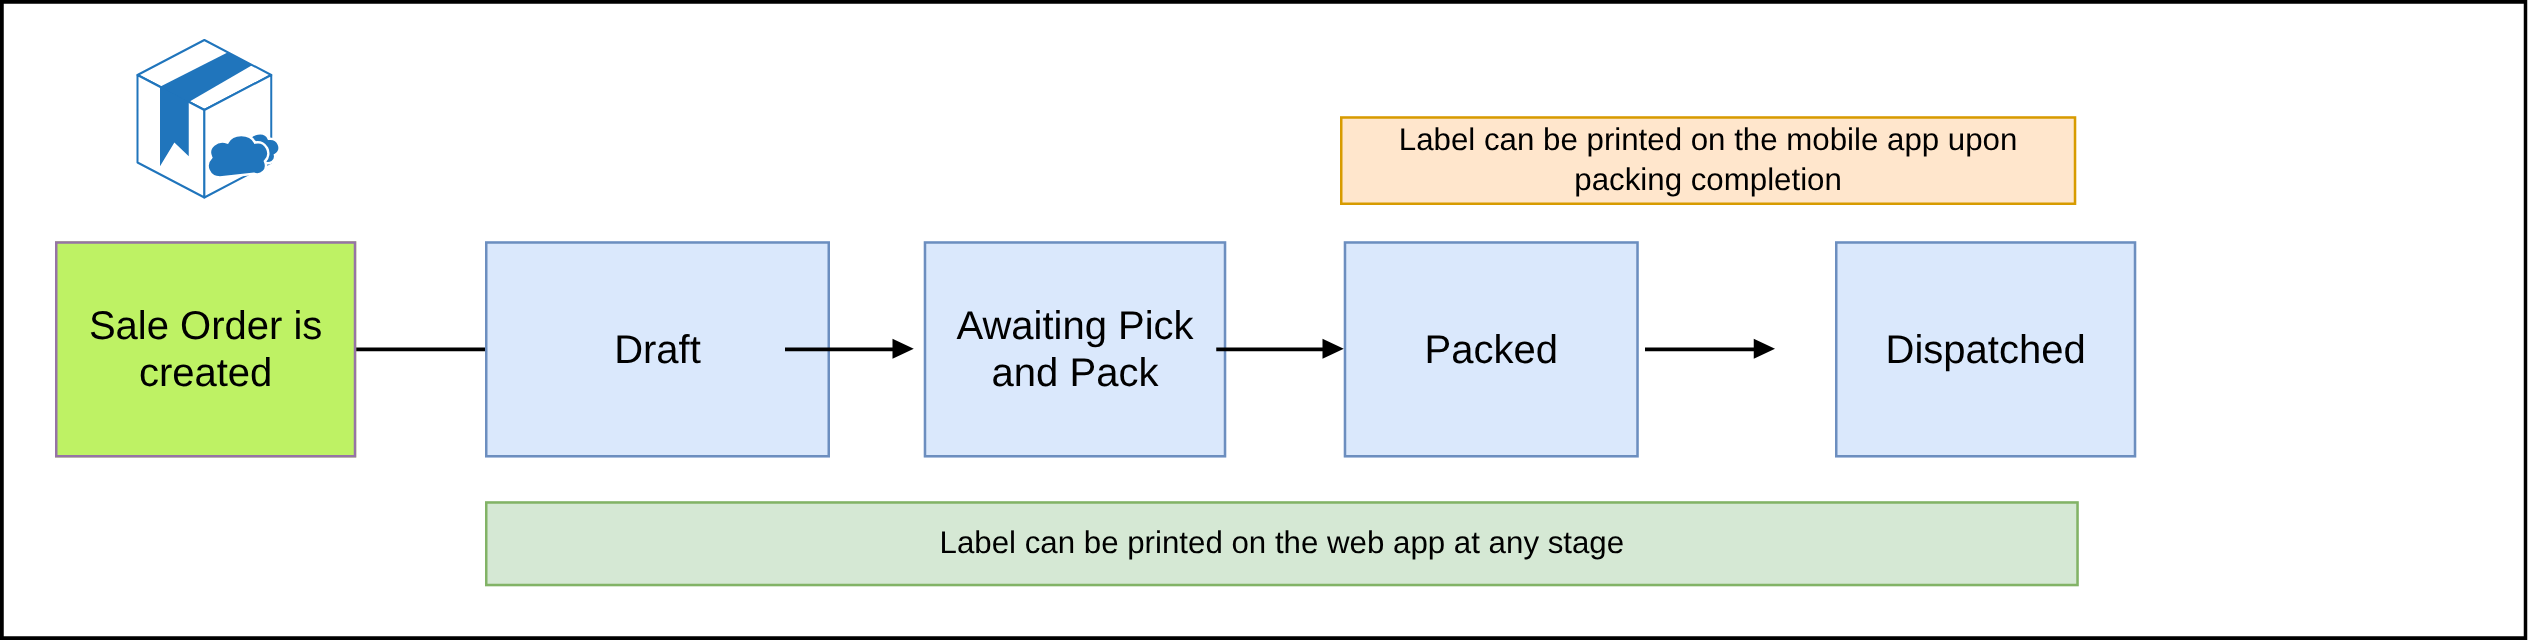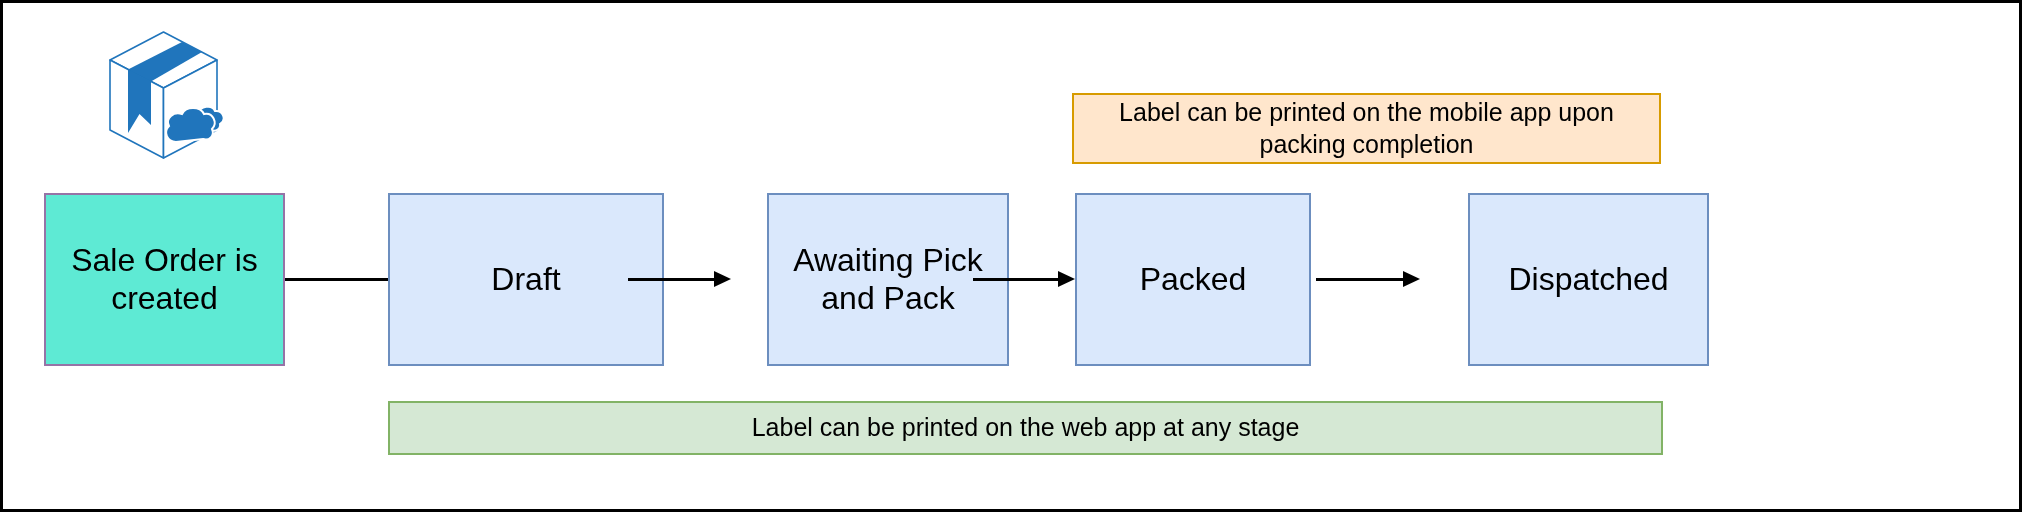--- a/index.html
+++ b/index.html
@@ -27,51 +27,51 @@
     align-items: center;
     justify-content: center;
     text-align: center;
     font-size: 32px;
     line-height: 1.18;
     color: #000000;
     padding: 8px 12px;
   }
   .node-start {
     left: 41px; top: 190px; width: 241px; height: 173px;
-    background: #5eead4;
+    background: #bef264;
     border: 2px solid #9673a6;
   }
   .node-stage {
     background: #dae8fc;
     border: 2px solid #6c8ebf;
     top: 190px; height: 173px;
   }
   .node-draft      { left: 385px;  width: 276px; }
-  .node-awaiting   { left: 764px;  width: 242px; justify-content: flex-end; }
+  .node-awaiting   { left: 736px;  width: 242px; justify-content: flex-end; }
   .node-packed     { left: 1072px; width: 236px; text-align: center; }
   .node-dispatched { left: 1417px; width: 241px; margin-left: 48px; }
 
   .note {
     position: absolute;
     display: flex;
     align-items: center;
     justify-content: center;
     text-align: center;
     font-size: 25px;
     line-height: 1.25;
     color: #000000;
     padding: 4px 1px;
   }
   .note-mobile {
     left: 1069px; top: 90px; width: 589px; height: 71px;
     background: #ffe6cc;
     border: 2px solid #d79b00;
   }
   .note-web {
-    left: 385px; top: 398px; width: 1275px; height: 54px;
+    left: 385px; top: 398px; width: 1275px; height: 68px;
     background: #d5e8d4;
     border: 2px solid #82b366;
   }
 
   .connector-line {
     position: absolute;
     top: 275px;
     height: 3px;
     background: #000000;
   }

